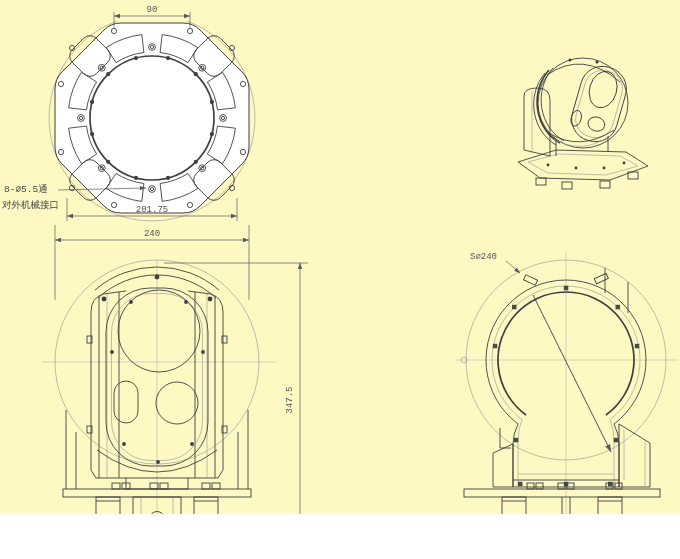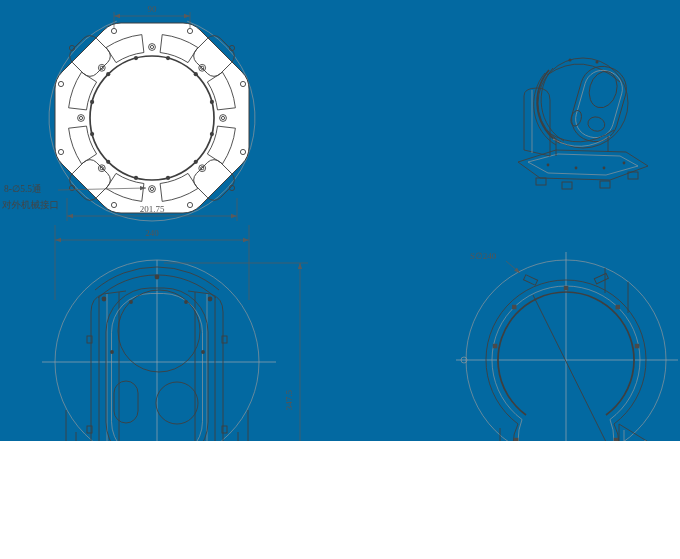--- a/index.html
+++ b/index.html
@@ -1,17 +1,17 @@
 <!DOCTYPE html>
 <html><head>
 <meta charset="utf-8">
 <style>
   html,body{margin:0;padding:0;background:#ffffff;}
-  #stage{position:relative;width:680px;height:441px;background:#0369a1;overflow:hidden;
-         font-family:Liberation Serif, serif;}
+  #stage{position:relative;width:680px;height:514px;background:#fef9c3;overflow:hidden;
+         font-family:Liberation Mono, monospace;}
   svg{position:absolute;left:0;top:0;}
   .main{stroke:#3f3f3f;stroke-width:.9;fill:none;}
   .bold{stroke:#3f3f3f;stroke-width:1.7;fill:none;}
   .plate{stroke:#3f3f3f;stroke-width:1;fill:#ffffff;}
   .thin{stroke:#9a9a9a;stroke-width:.65;fill:none;}
   .center{stroke:#b4b4b4;stroke-width:.6;fill:none;}
   .dim{stroke:#5a5a5a;stroke-width:.7;fill:none;}
   .dot{fill:#3f3f3f;stroke:none;}
   .sq{fill:#4a4a4a;stroke:none;}
   .dimtxt{font-size:9px;fill:#555;stroke:none;}

